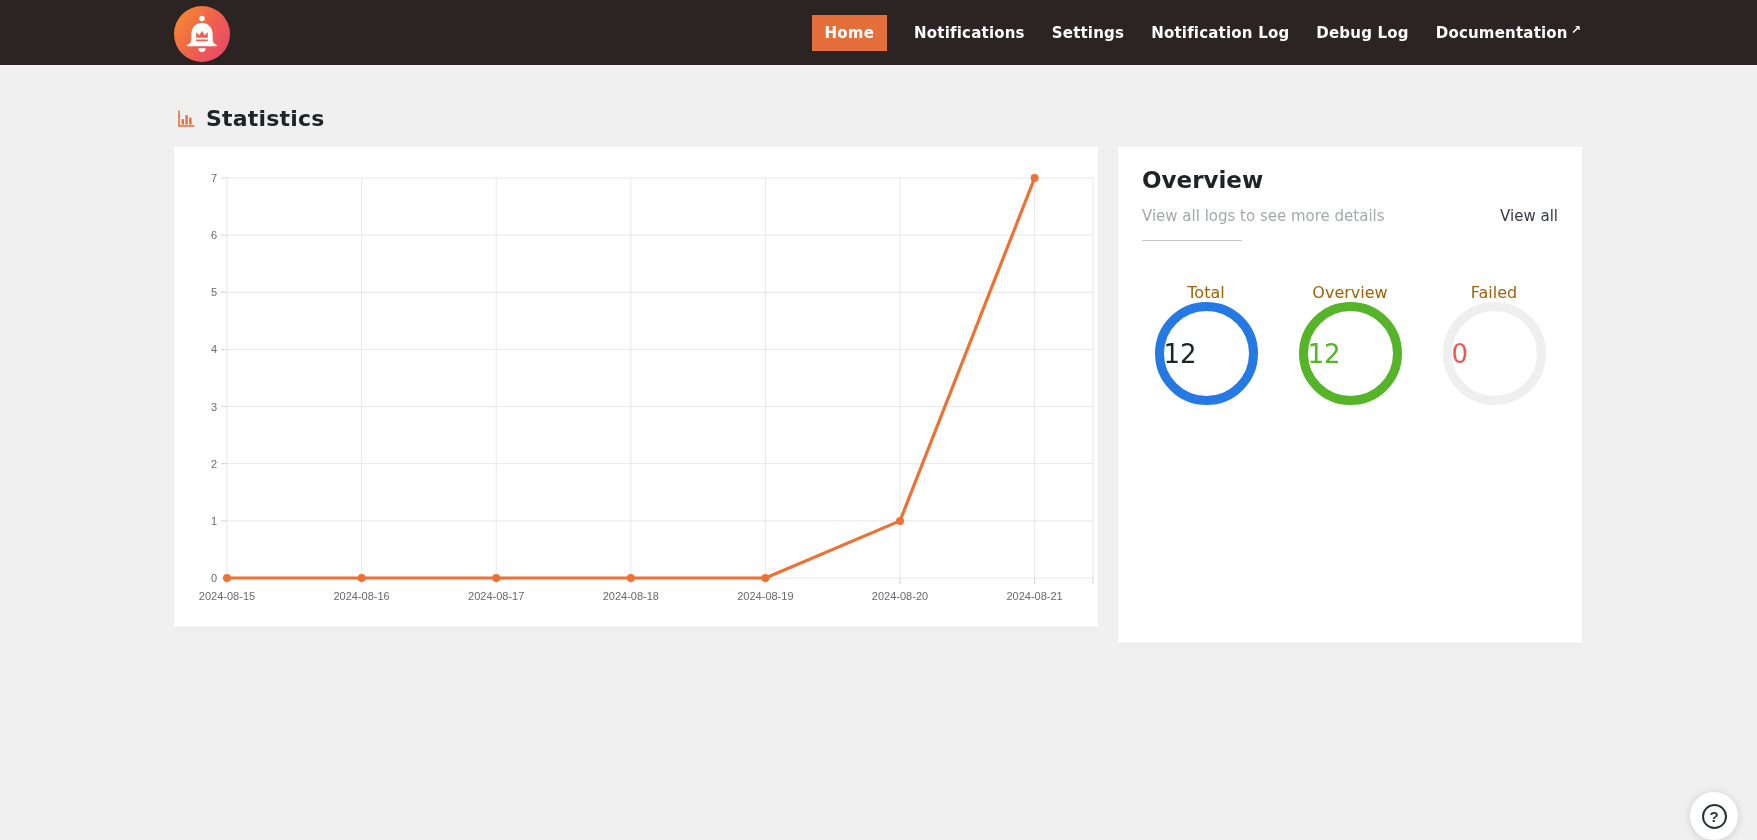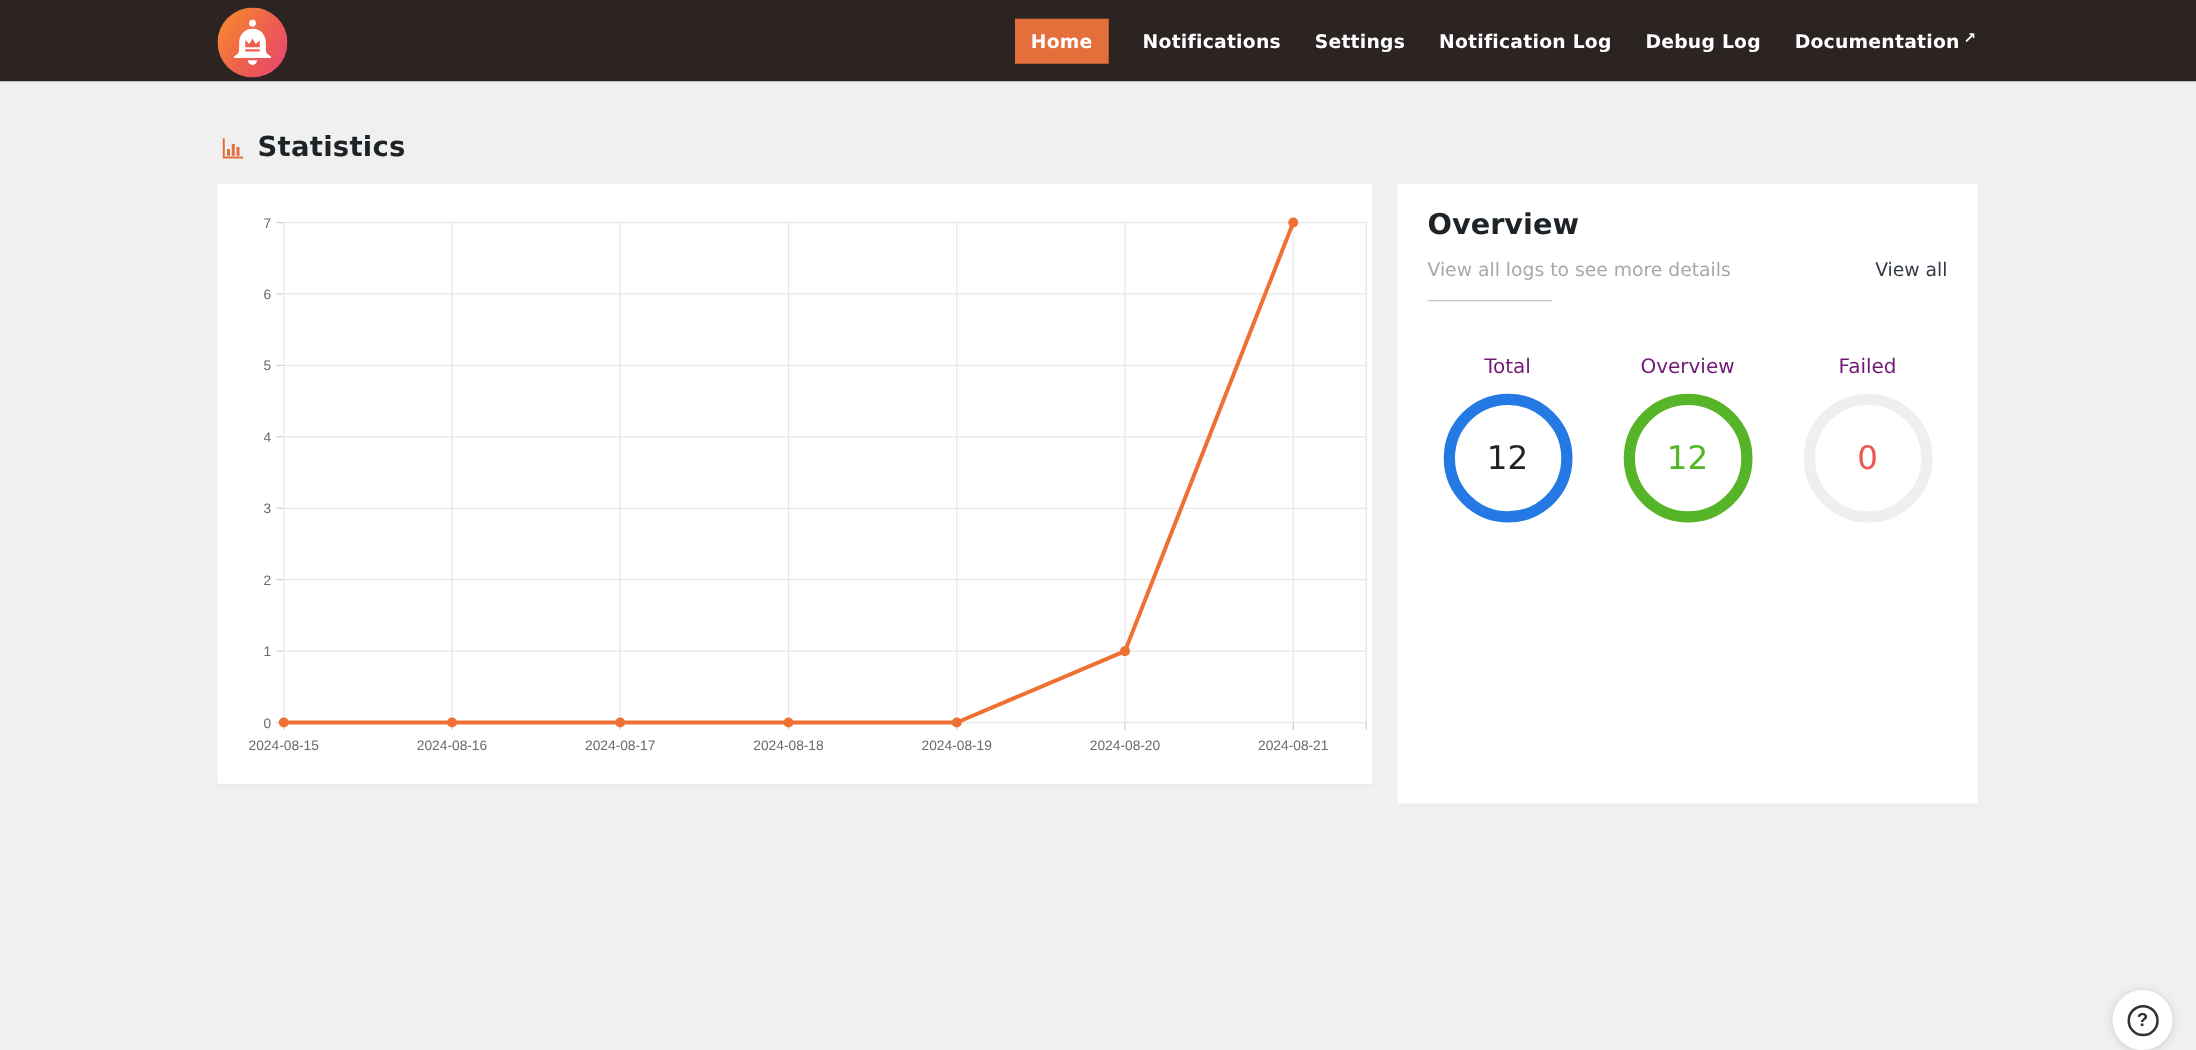--- a/index.html
+++ b/index.html
@@ -56,25 +56,25 @@
     display:flex; justify-content:space-between; align-items:baseline;
     margin-top:14px;
     gap:48px;
   }
   .overview-subtitle { color:#a5a8ad; font-size:15px; }
   .view-all { color:#343a46; font-size:15px; text-decoration:none; cursor:pointer; }
   .sub-underline { width:100px; border-bottom:1px solid #c3c4c7; margin-top:15px; }
 
   .stats-row { display:flex; margin:42px -8px 0; }
   .stat { flex:1; text-align:center; }
-  .stat-label { font-size:16px; color:#701a75; margin-bottom:13px; }
+  .stat-label { font-size:16px; color:#a16207; }
   .ring {
     width:103px; height:103px; border-radius:50%;
     border:9px solid #ddd; margin:0 auto;
-    display:flex; align-items:center; justify-content:center;
+    display:flex; align-items:center; 
   }
   .stat-value { font-size:26px; }
 
   
   .help-btn {
     position:fixed; right:19px; bottom:0;
     width:48px; height:48px; border-radius:50%;
     background:#fff; box-shadow:0 1px 8px rgba(0,0,0,.15);
     display:flex; align-items:center; justify-content:center;
     cursor:pointer; border:none;

